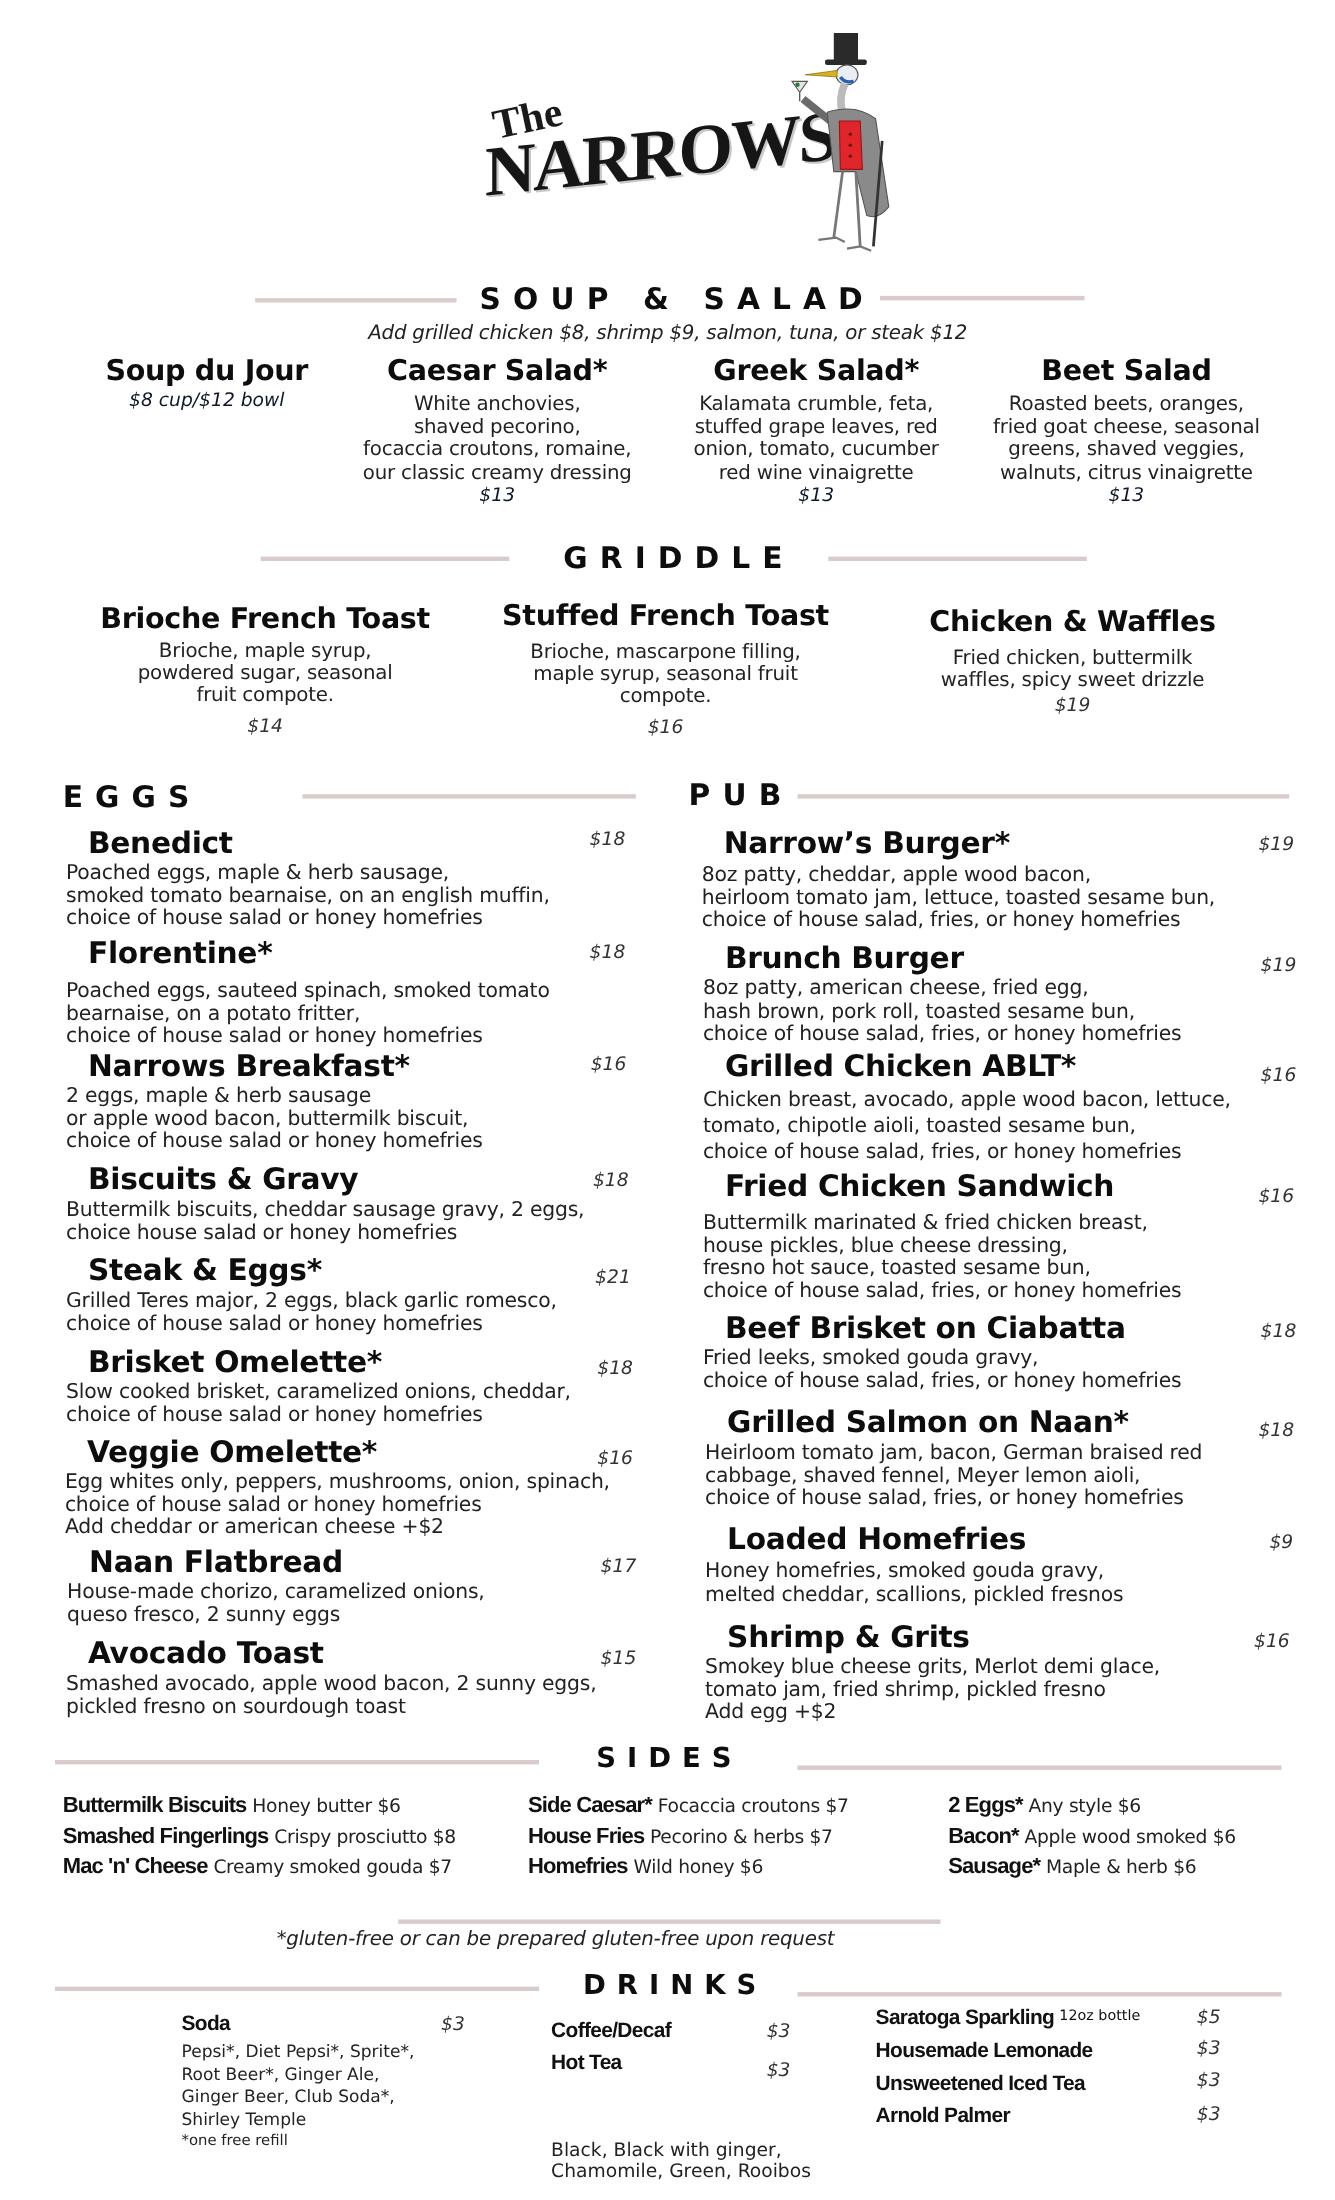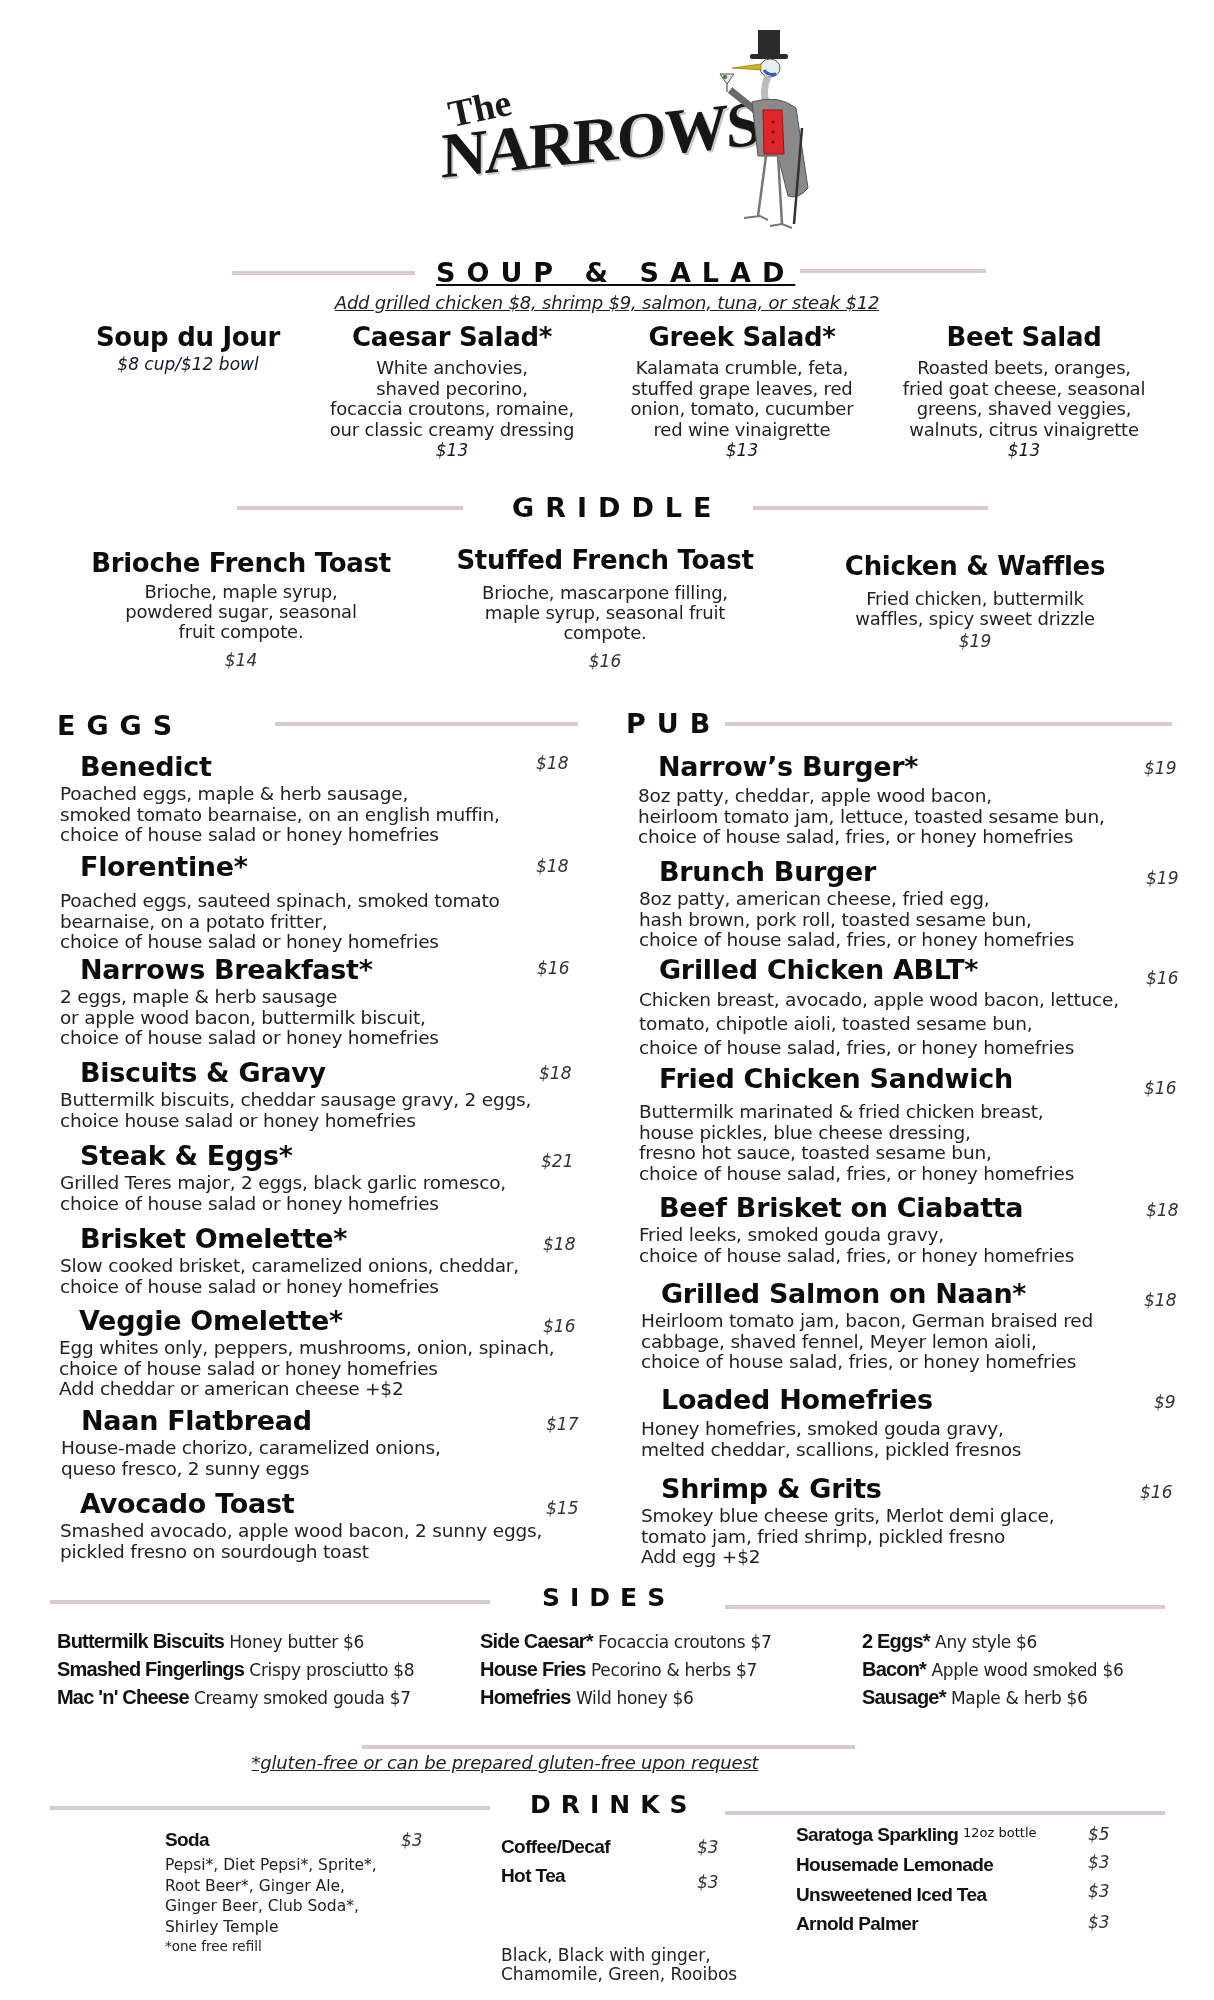--- a/index.html
+++ b/index.html
@@ -1,21 +1,21 @@
 <!DOCTYPE html>
 <html><head>
 <meta charset="utf-8">
 <style>
   * { box-sizing: border-box; margin: 0; padding: 0; }
   html, body { width: 1214px; height: 2000px; background: #ffffff; overflow: hidden; }
   body { position: relative; color: #111; font-family: "Liberation Sans", "DejaVu Sans", sans-serif; }
   .abs { position: absolute; }
   .rule { position: absolute; height: 4px; background: #d9cbcb; }
   .sec-title { position: absolute; font-family: "DejaVu Sans", sans-serif; font-weight: bold; font-size: 27px; letter-spacing: 11px; color: #0d0d0d; white-space: nowrap; }
-  .italic { font-style: italic; text-decoration: underline; }
+  .italic { font-style: italic; }
   .desc { font-family: "DejaVu Sans", sans-serif; font-size: 18px; line-height: 21px; color: #222; font-weight: normal; letter-spacing: -0.2px; }
   .item-name { font-family: "DejaVu Sans", sans-serif; font-weight: bold; font-size: 26px; color: #0d0d0d; white-space: nowrap; letter-spacing: -0.3px; }
   .price { font-family: "DejaVu Sans", sans-serif; font-style: italic; font-size: 17px; color: #333; position: absolute; white-space: nowrap; }
 
   
   .logo { position: absolute; left: 440px; top: 28px; width: 380px; height: 205px; }
   .logo-the { position: absolute; left: 8px; top: 58px; font-family: "Liberation Serif", serif; font-size: 38px; font-weight: bold; transform: rotate(-12deg); color: #1a1a1a; }
   .logo-narrows { position: absolute; left: 0; top: 75px; font-family: "Liberation Serif", serif; font-size: 64px; font-weight: bold; color: #161616; letter-spacing: -2px; transform: rotate(-6deg) skewX(-6deg); text-shadow: 2px 2px 0 #c8c8c8; white-space: nowrap; }
   .heron { position: absolute; left: 268px; top: 0; width: 112px; height: 205px; }
 
@@ -74,21 +74,21 @@
     <line x1="58" y1="128" x2="50" y2="188" stroke="#777" stroke-width="2.5"></line>
     <line x1="70" y1="128" x2="74" y2="196" stroke="#777" stroke-width="2.5"></line>
     <path d="M36 190 L52 188 L60 192" stroke="#777" stroke-width="2" fill="none"></path>
     <path d="M62 198 L74 196 L84 200" stroke="#777" stroke-width="2" fill="none"></path>
 
     <line x1="94" y1="100" x2="86" y2="196" stroke="#333" stroke-width="2.5"></line>
   </svg>
 </div>
 
 <div class="rule" style="left:232px; top:271px; width:183px;"></div>
-<div class="sec-title" style="left:436px; top:257px;text-decoration:underline;">SOUP &amp; SALAD</div>
+<div class="sec-title" style="left:436px; top:257px;">SOUP &amp; SALAD</div>
 <div class="rule" style="left:800px; top:269px; width:186px;"></div>
 <div class="abs italic desc" style="left:0; width:1214px; text-align:center; top:292px; font-size:18px; color:#222;">Add grilled chicken $8, shrimp $9, salmon, tuna, or steak $12</div>
 
 <div class="salad-col" style="left:48px;">
   <div class="item-name">Soup du Jour</div>
   <div class="sub" style="margin-top:2px;">$8 cup/$12 bowl</div>
 </div>
 <div class="salad-col" style="left:312px;">
   <div class="item-name">Caesar Salad*</div>
   <div class="desc">

